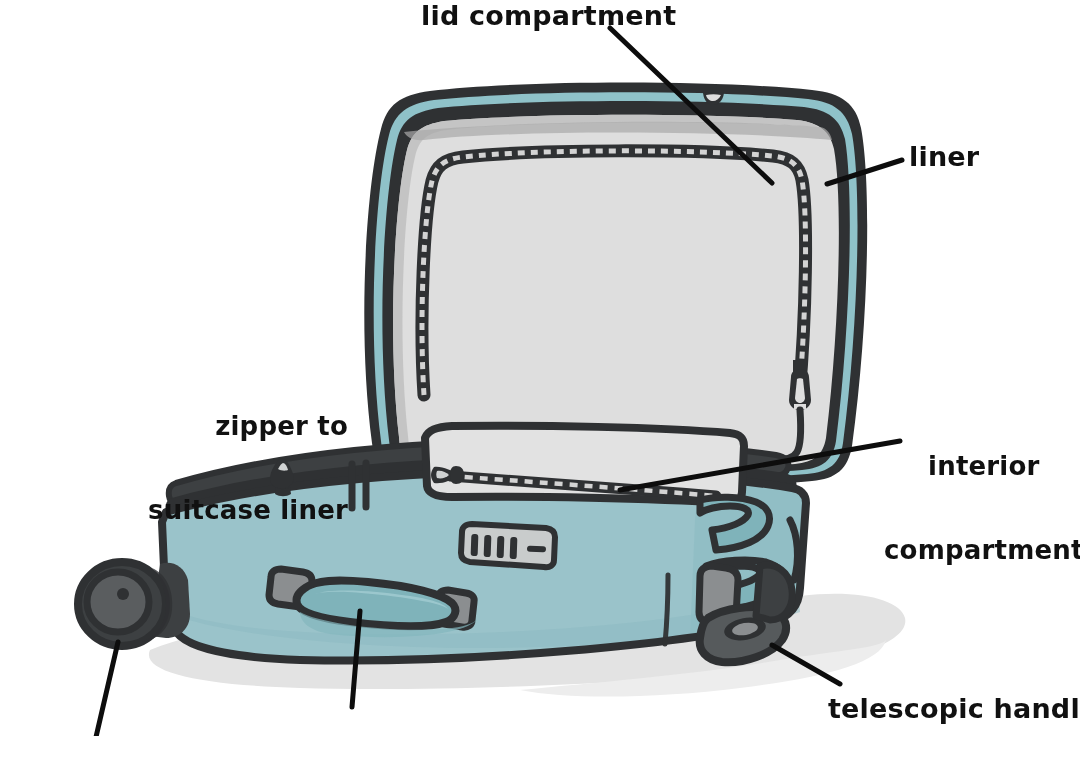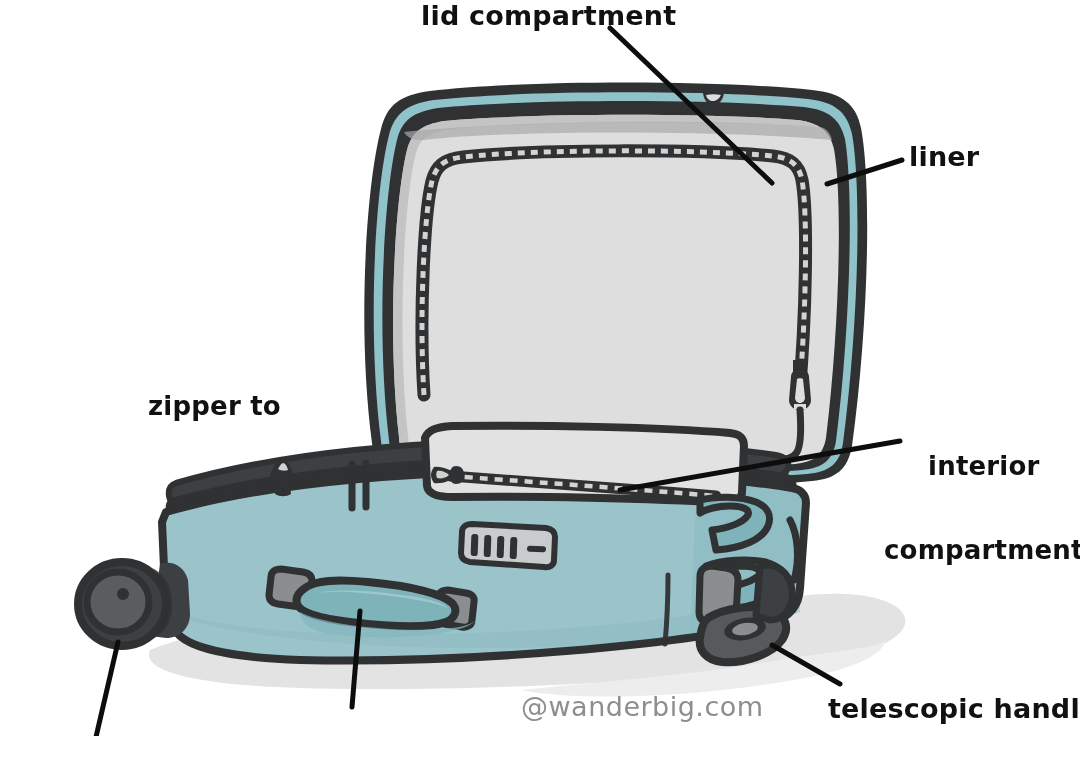--- a/index.html
+++ b/index.html
@@ -399,28 +399,28 @@
       <line x1="840" y1="684" x2="772" y2="645"></line>
       <line x1="352" y1="707" x2="360" y2="611"></line>
       <line x1="96" y1="737" x2="118" y2="642"></line>
     </g>
   </svg>
 
   <div class="label" style="left:421px; top:1px; font-size:27px;">lid compartment</div>
 
   <div class="label" style="left:909px; top:142px; font-size:27px;">liner</div>
 
-  <div class="label" style="left:148px; top:336px; font-size:26px; text-align:right;">
+  <div class="label" style="left:148px; top:356px; font-size:26px; text-align:right;">
     <div>zipper to</div>
+    <div>suitcase liner</div>
   </div>
 
   <div class="label" style="left:884px; top:396px; font-size:26px; text-align:center;">
     <div>interior</div>
     <div>compartment</div>
   </div>
 
   <div class="label" style="left:828px; top:694px; font-size:27px;">telescopic handle</div>
 
 
 
-  <div class="watermark" style="left:521px; top:691px; font-size:27px;">@wanderbig.com</div>
 
 </div>
 
 </body></html>

